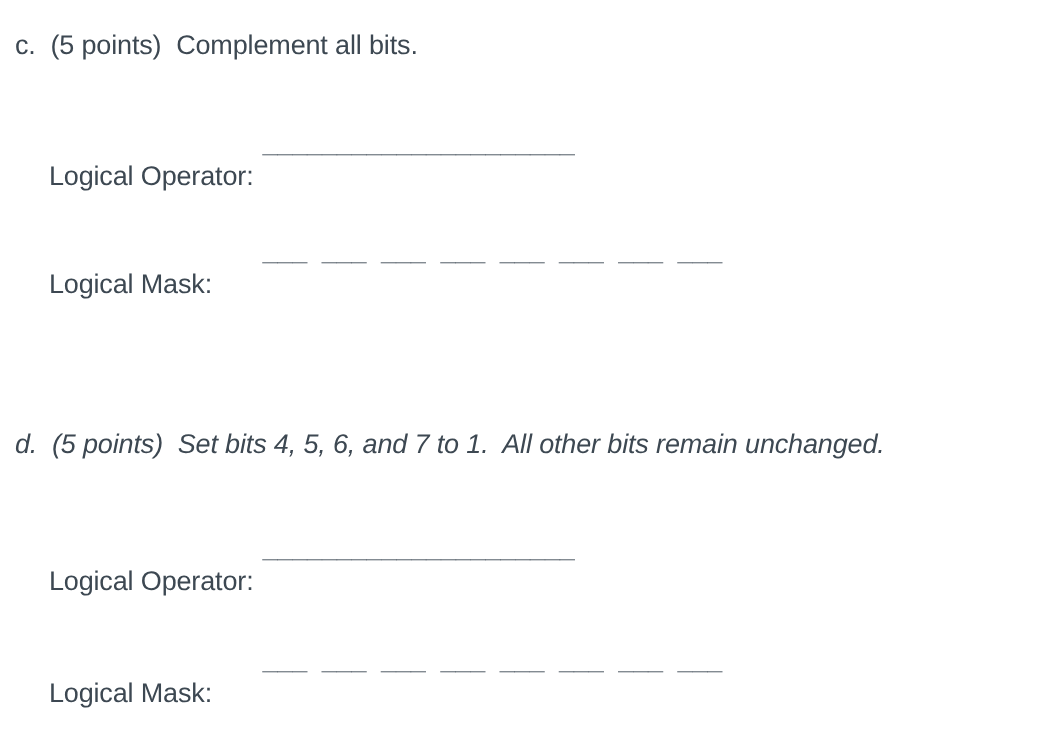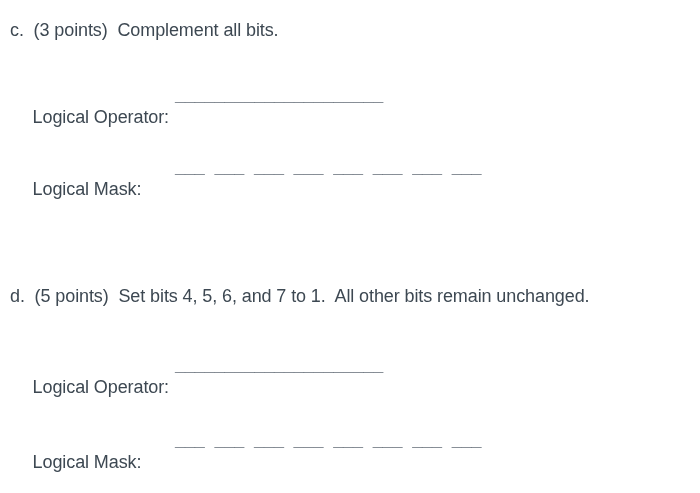--- a/index.html
+++ b/index.html
@@ -26,42 +26,42 @@
   .prompt {
     left: 10px;
   }
   .row {
     left: 13px;
     width: 680px;
   }
   .line-c    { top: 19px;  }
   .line-op1  { top: 84px;  }
   .line-mask1{ top: 156px; }
-  .line-d    { top: 285px; }
+  .line-d    { top: 285px; font-style: italic; }
   .line-op2  { top: 354px; }
   .line-mask2{ top: 429px; }
   .label {
     color: #3d4852;
     margin-top: 27px;
   }
   .blank {
     position: absolute;
     left: 162px;
     top: 0;
     color: #5a646e;
     white-space: pre;
     font-weight: bold;
   }
 </style>
 </head>
 <body>
 
 <div class="page">
 
-  <div class="line prompt line-c">c.  (3 points)  Complement all bits.</div>
+  <div class="line prompt line-c">c.  (5 points)  Complement all bits.</div>
 
   <div class="line row line-op1">
     <span class="label">Logical Operator:</span>
     <span class="blank">_____________________</span>
   </div>
 
   <div class="line row line-mask1">
     <span class="label">Logical Mask:</span>
     <span class="blank">___  ___  ___  ___  ___  ___  ___  ___</span>
   </div>

